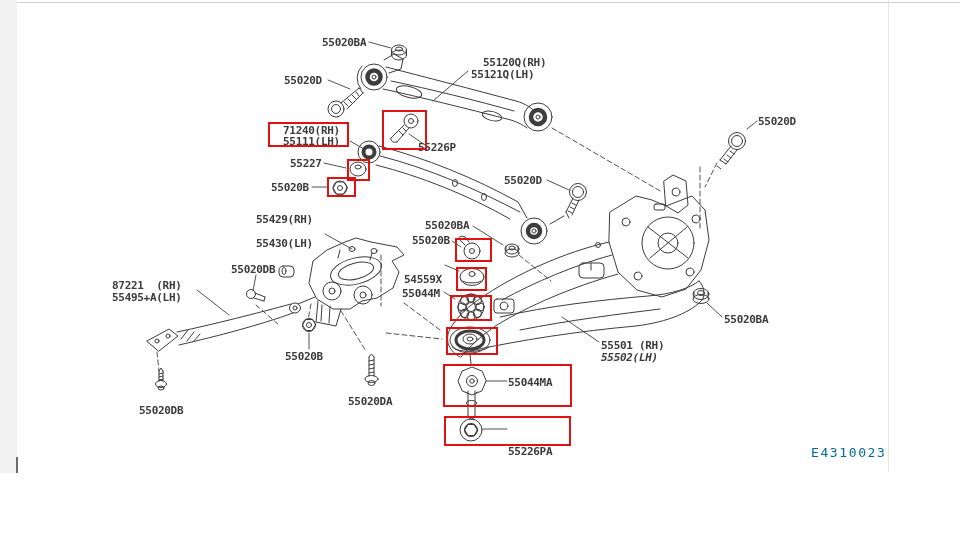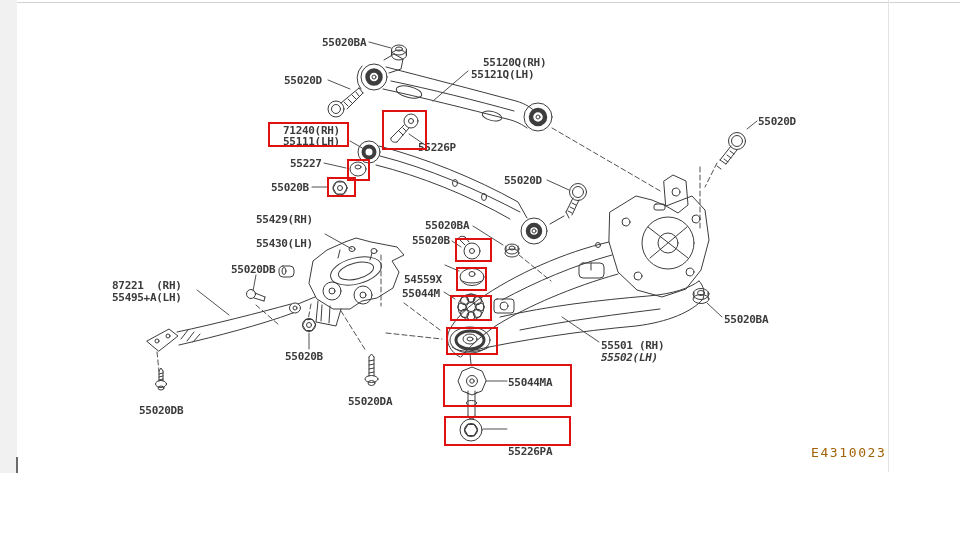--- a/index.html
+++ b/index.html
@@ -7,21 +7,21 @@
         font-family:"DejaVu Sans Mono",monospace;padding-left:28px;}
   .margin-strip{position:absolute;left:0;top:0;width:17px;height:473px;background:#f1f1f2;}
   .margin-notch{position:absolute;left:16px;top:457px;width:2px;height:16px;background:#6b6b6b;}
   .top-rule{position:absolute;left:17px;top:2px;width:943px;height:1px;background:#d2d2d2;}
   .right-rule{position:absolute;left:888px;top:0;width:1px;height:472px;background:#e4e4e4;}
   svg{position:absolute;left:0;top:0;}
   .plabel{position:absolute;font:700 11px "DejaVu Sans Mono",monospace;color:#3b3b3b;
           white-space:pre;letter-spacing:-0.3px;line-height:11px;}
   .hbox{position:absolute;border:2px solid #e01111;box-sizing:border-box;}
   .drawing-code{position:absolute;left:811px;top:445px;font:400 13px "DejaVu Sans Mono",monospace;
-          color:#a16207;letter-spacing:1.6px;}
+          color:#0369a1;letter-spacing:1.6px;}
 </style>
 </head>
 <body>
 
 <div id="page">
   <div class="margin-strip"></div>
   <div class="margin-notch"></div>
   <div class="top-rule"></div>
   <div class="right-rule"></div>
 

